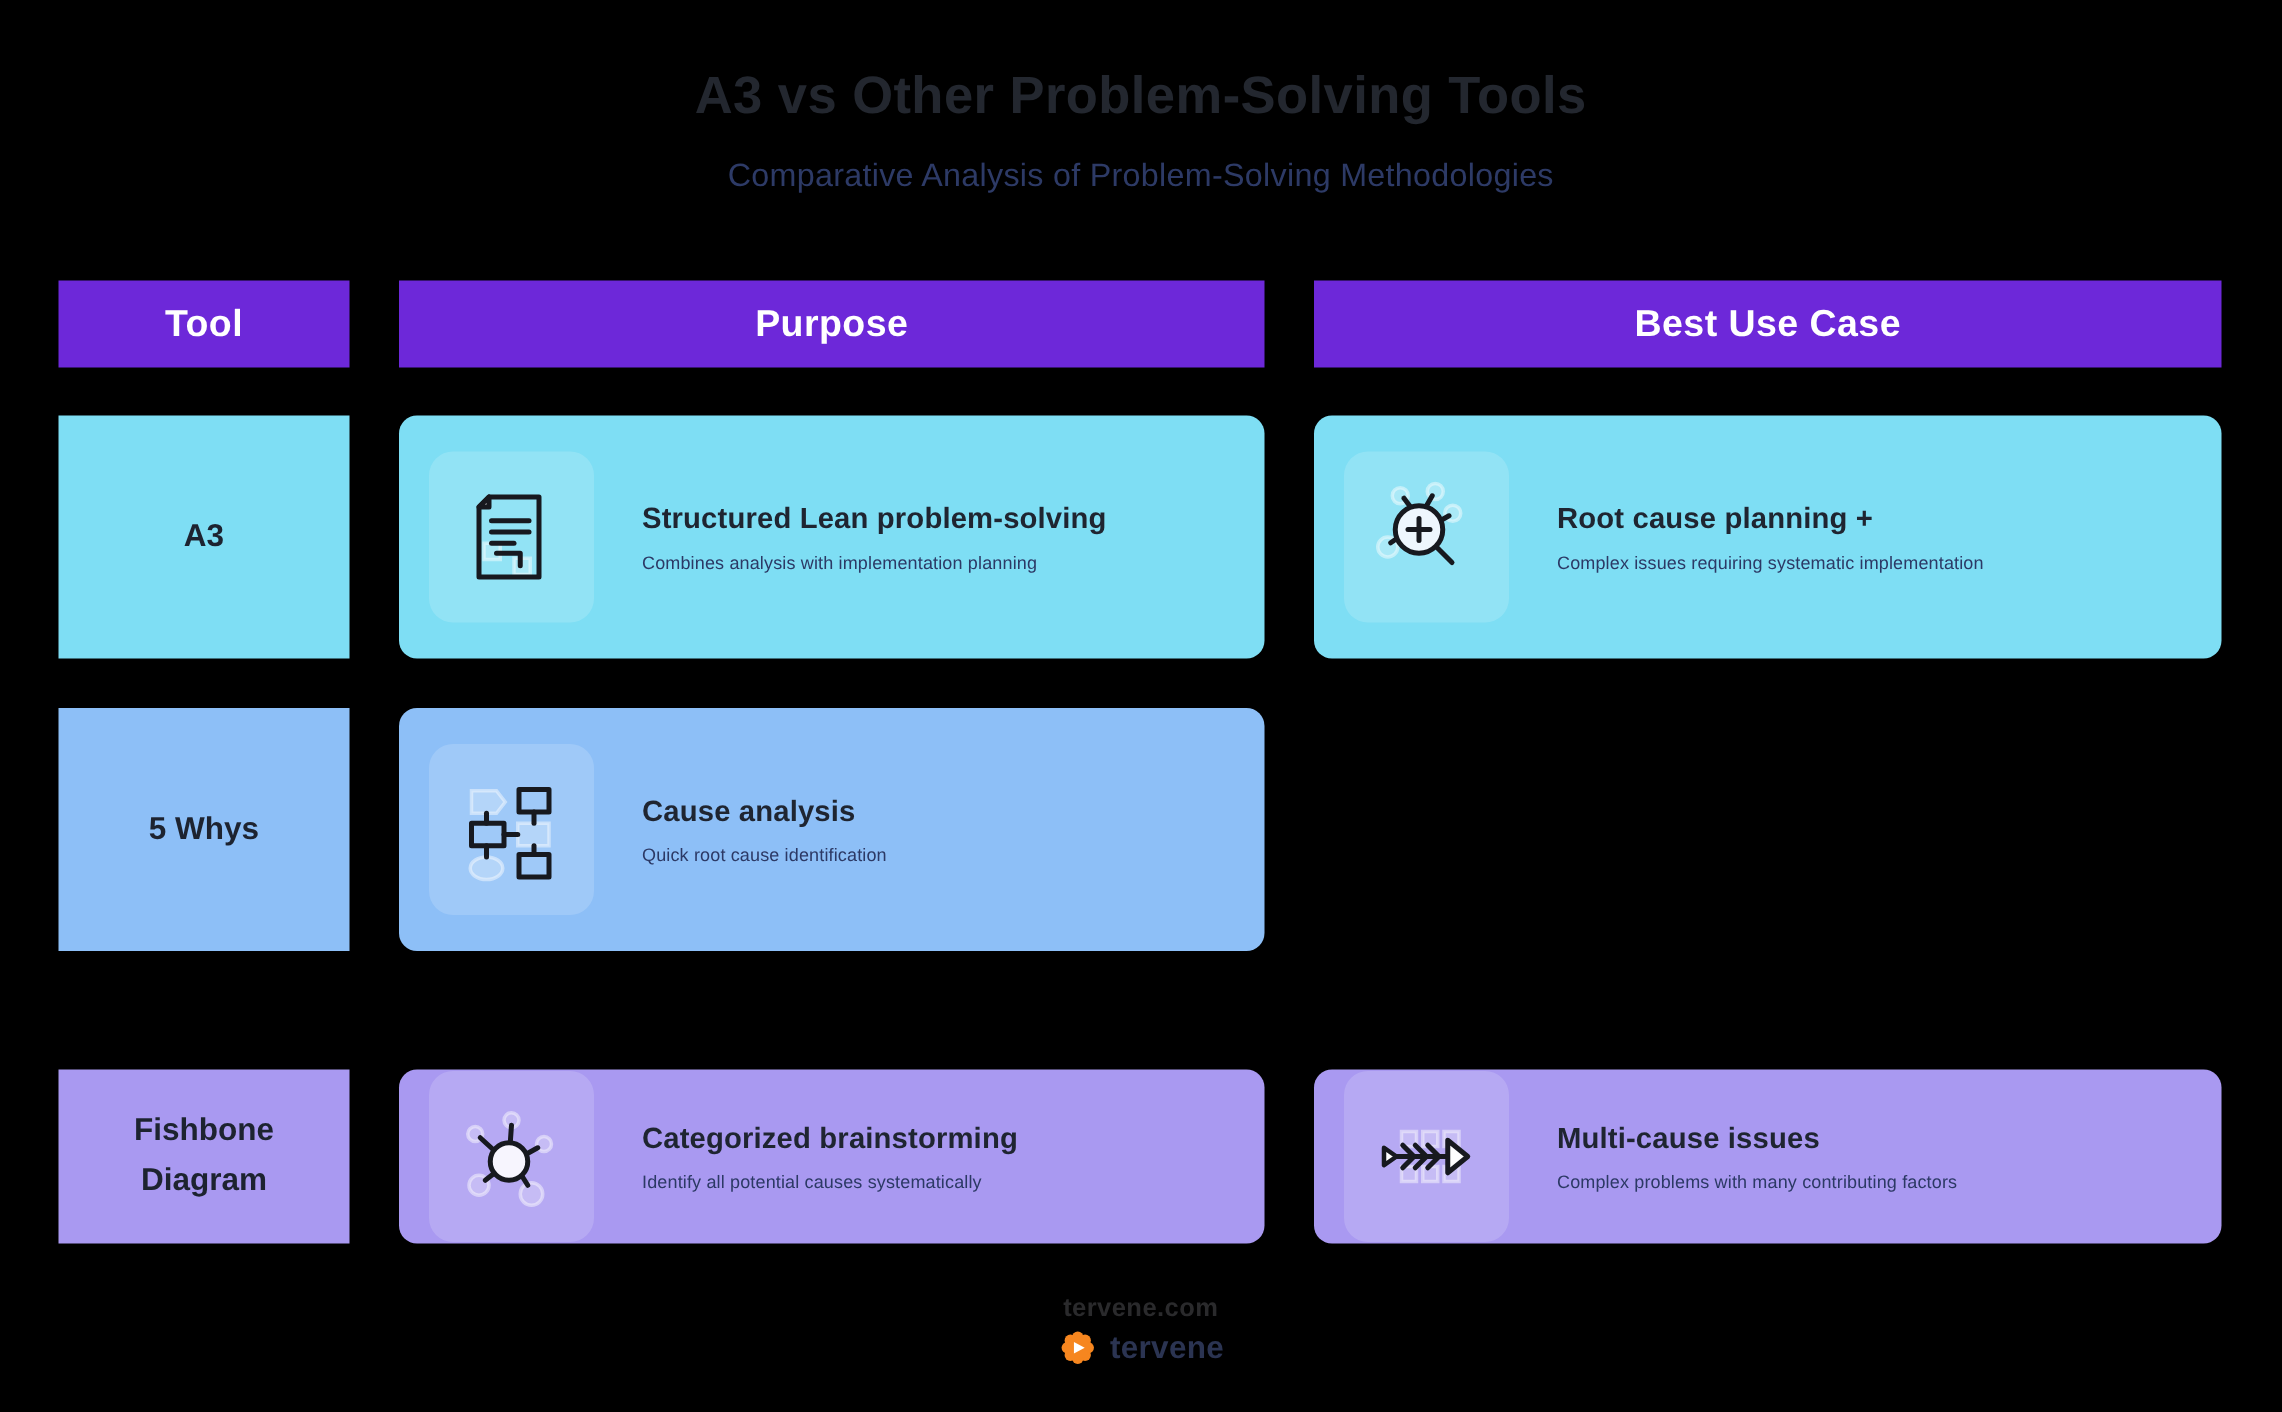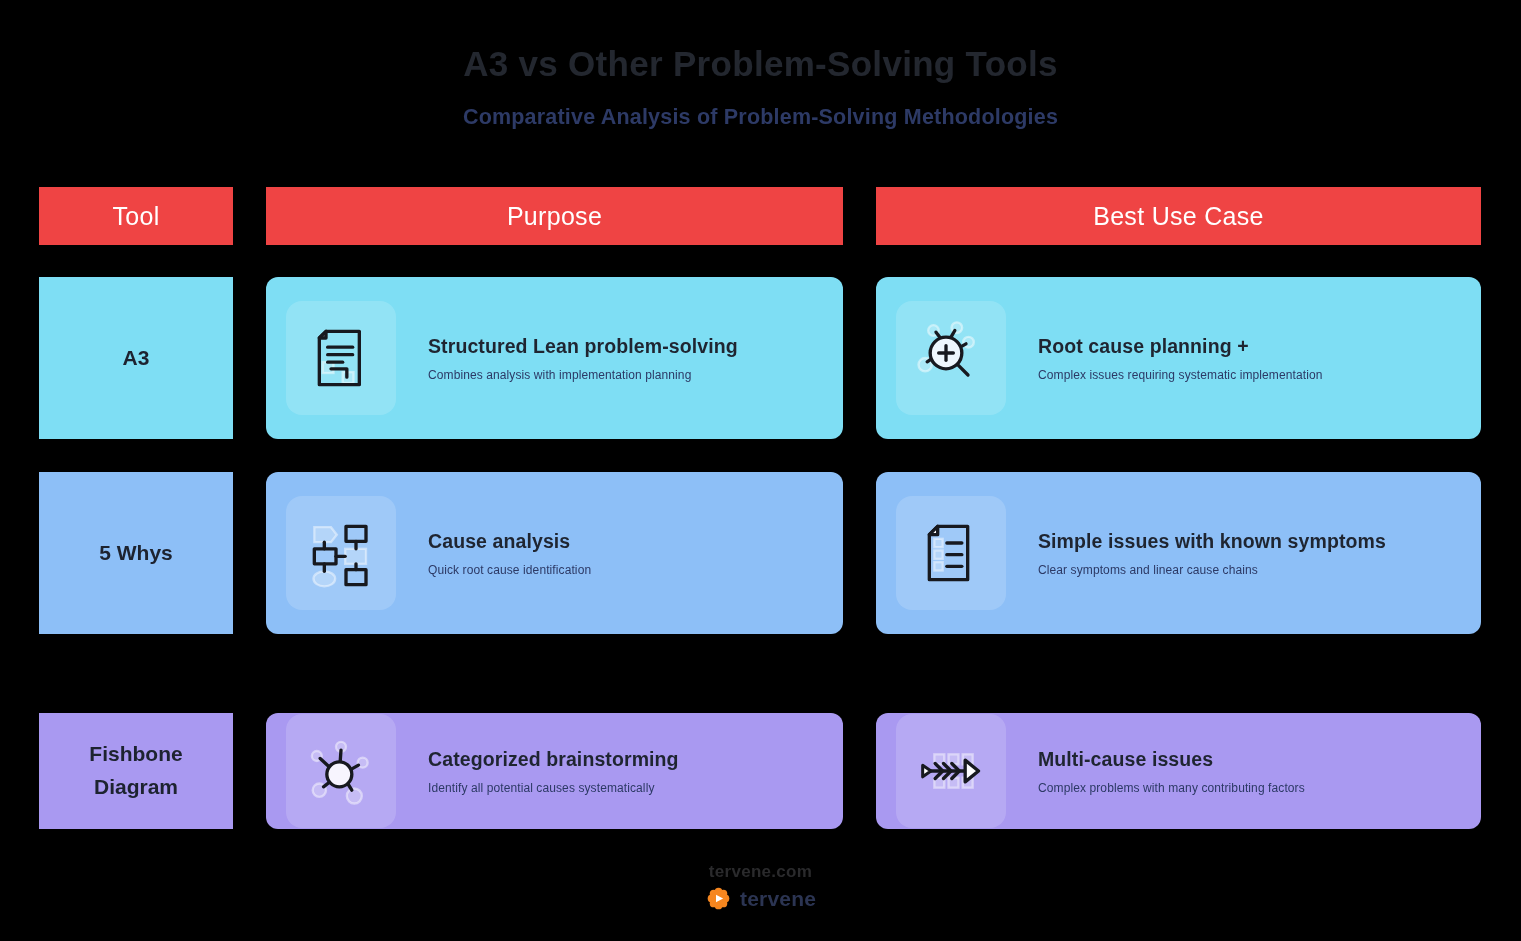--- a/index.html
+++ b/index.html
@@ -11,36 +11,36 @@
   }
   .canvas { position:relative; width:1521px; height:941px; background:#000; }
 
   
   .titles { position:absolute; top:44px; left:0; width:100%; text-align:center; }
   .main-title {
     font-size:35px; font-weight:800; letter-spacing:.3px;
     color:#23272f; margin-bottom:21px;
   }
   .sub-title {
-    font-size:21.5px; font-weight:700; letter-spacing:.2px;
+    font-size:21.5px; font-weight:400; letter-spacing:.2px;
     color:#2d3a66;
   }
 
   
   .table { position:absolute; top:171px; left:39px; width:1441px; }
   .grid-row {
     display:grid;
     grid-template-columns:194px 577px 605px;
     column-gap:33px;
   }
   .header-row { height:74px; margin-bottom:32px; }
   .header-cell {
-    background:#ef4444; color:#fff;
+    background:#6d28d9; color:#fff;
     display:flex; align-items:center; justify-content:center;
-    font-size:25px; font-weight:400; letter-spacing:.3px;margin-top:16px;
+    font-size:25px; font-weight:700; letter-spacing:.3px;margin-top:16px;
   }
   .data-row { height:162px; margin-bottom:33px; }
   .data-row:last-child { margin-bottom:0; }
 
   .tool-cell {
     display:flex; align-items:center; justify-content:center;
     text-align:center; padding:0 16px;
     font-size:21px; font-weight:700; color:#1d2330; line-height:1.55;
   }
   .info-cell {
@@ -158,38 +158,20 @@
             <rect class="ink" x="8" y="21.5" width="13" height="9"></rect>
             <rect class="ink" x="27" y="34" width="12" height="9"></rect>
           </svg>
         </div>
         <div class="cell-texts">
           <div class="cell-title">Cause analysis</div>
           <div class="cell-desc">Quick root cause identification</div>
         </div>
       </div>
 
-      <div class="info-cell">
-        <div class="icon-tile">
-          <svg viewBox="0 0 48 48">
-            <path class="ink" d="M16 8 H34 V40 H11 V13 Z"></path>
-            <path class="ink-fill" d="M16 8 V13 H11 Z"></path>
-            <rect class="faint" x="14" y="15.5" width="5" height="5"></rect>
-            <rect class="faint" x="14" y="22.5" width="5" height="5"></rect>
-            <rect class="faint" x="14" y="29.5" width="5" height="5"></rect>
-            <line class="ink" x1="21.5" y1="18" x2="30.5" y2="18"></line>
-            <line class="ink" x1="21.5" y1="25" x2="30.5" y2="25"></line>
-            <line class="ink" x1="21.5" y1="32" x2="30.5" y2="32"></line>
-          </svg>
-        </div>
-        <div class="cell-texts">
-          <div class="cell-title">Simple issues with known symptoms</div>
-          <div class="cell-desc">Clear symptoms and linear cause chains</div>
-        </div>
-      </div>
     </div>
 
     <div class="grid-row data-row row-purple">
       <div class="tool-cell">Fishbone Diagram</div>
 
       <div class="info-cell">
         <div class="icon-tile">
           <svg viewBox="0 0 48 48">
             <circle class="faint" cx="24" cy="9.5" r="3"></circle>
             <circle class="faint" cx="9.5" cy="15" r="3"></circle>

